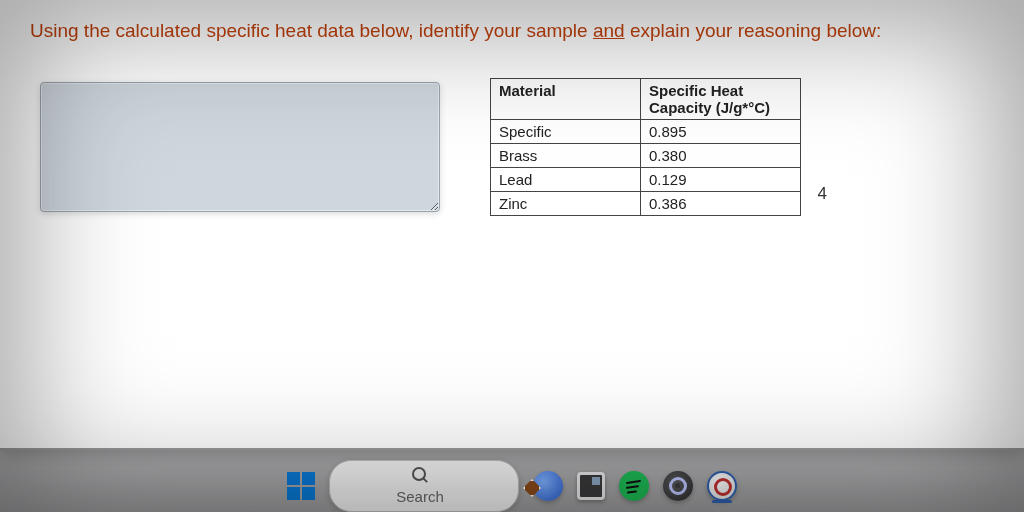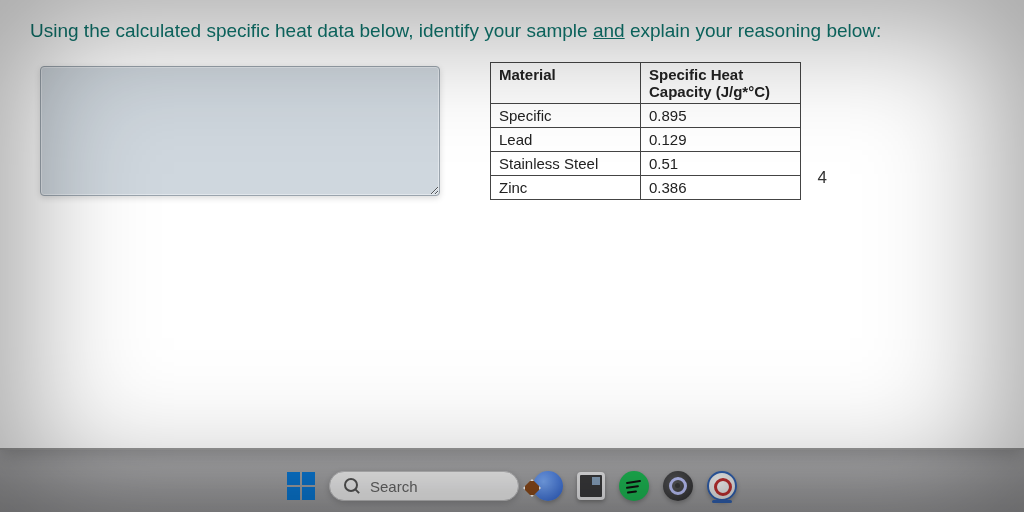--- a/index.html
+++ b/index.html
@@ -14,22 +14,22 @@
       height: 450px;
       background: #ffffff;
       padding: 18px 30px 20px 30px;
       color: #222;
       border-bottom: 2px solid #999;
       box-shadow: 0 4px 18px rgba(0,0,0,0.25);
     }
     .question {
       font-size: 19px;
       line-height: 1.35;
-      margin-bottom: 18px;
-      color: #0f766e;
+      margin-bottom: 34px;
+      color: #c2410c;
     }
     .question .u { text-decoration: underline; }
     .content-row {
       display: flex;
       gap: 50px;
       align-items: flex-start;
       padding-left: 10px;
     }
     .answer-box {
       width: 400px;
@@ -92,23 +92,24 @@
     .wl3 { background: #0a78d4; }
     .wl4 { background: #0a78d4; }
     .search-pill {
       display: flex;
       align-items: center;
       gap: 10px;
       background: rgba(255,255,255,0.85);
       border: 1px solid #bcbcbe;
       border-radius: 22px;
       padding: 6px 22px 6px 14px;
-      height: 30px;
+      height: 52px;
       min-width: 190px;
       box-shadow: 0 2px 6px rgba(0,0,0,0.18);
+      flex-direction: column;
     }
     .search-pill .mag {
       width: 16px; height: 16px; position: relative;
     }
     .search-pill .mag::before {
       content: ''; position: absolute; width: 10px; height: 10px;
       border: 2px solid #555; border-radius: 50%; left: 0; top: 0;
     }
     .search-pill .mag::after {
       content: ''; position: absolute; width: 6px; height: 2px;
@@ -196,26 +197,26 @@
             <th>Material</th>
             <th>Specific Heat Capacity (J/g*°C)</th>
           </tr>
         </thead>
         <tbody>
           <tr>
               <td>Specific</td>
               <td>0.895</td>
             </tr>
           <tr>
+              <td>Brass</td>
+              <td>0.380</td>
+            </tr>
+          <tr>
               <td>Lead</td>
               <td>0.129</td>
-            </tr>
-          <tr>
-              <td>Stainless Steel</td>
-              <td>0.51</td>
             </tr>
           <tr>
               <td>Zinc</td>
               <td>0.386</td>
             </tr>
         </tbody>
       </table>
       <div class="side-num">4</div>
     </div>
   </div>

